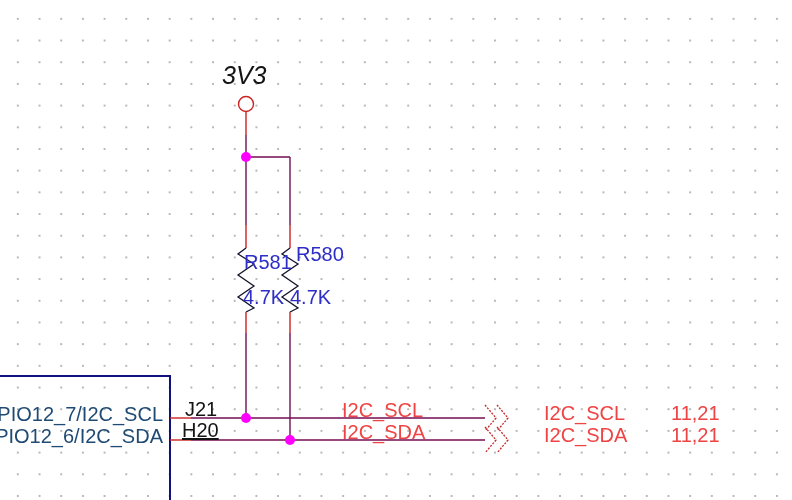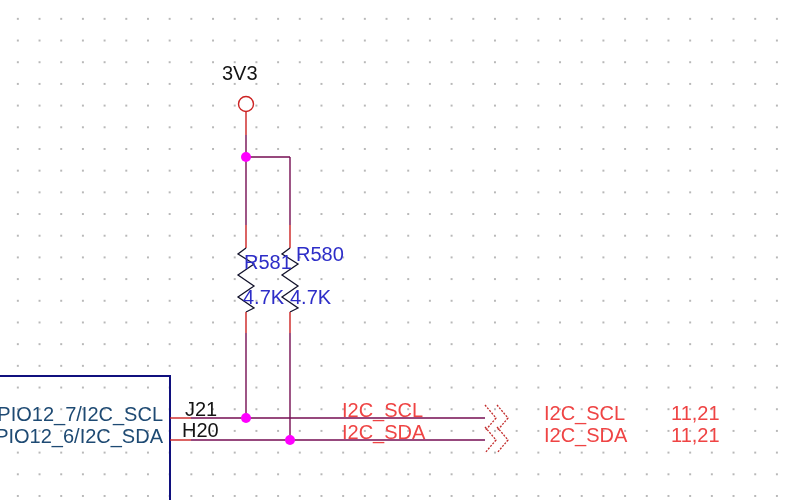--- a/index.html
+++ b/index.html
@@ -16,21 +16,21 @@
     background-size: 21.7px 21.7px;
     background-position: 7px 8px;
   }
   svg.layer { position: absolute; left: 0; top: 0; }
   .txt { position: absolute; white-space: nowrap; line-height: 1; }
   .t-black { color: #141414; }
   .t-blue  { color: #2d2dc8; }
   .t-navy  { color: #1e4a73; }
   .t-red   { color: #ef4444; }
   .f20 { font-size: 20px; }
-  .f25 { font-size: 20px; }
+  .f25 { font-size: 25px; font-style: italic; }
   .pin-name { right: 629px; text-align: right; }
 </style>
 </head>
 <body>
 
 <div class="grid"></div>
 
 <svg class="layer" width="792" height="500" viewBox="0 0 792 500">
 
   <rect x="-40" y="376" width="210" height="190" fill="none" stroke="#10107e" stroke-width="2"></rect>
@@ -82,21 +82,21 @@
 </svg>
 
 <div class="txt t-black f25" style="left:222px; top:63px;">3V3</div>
 
 <div class="txt t-blue f20" style="left:244px; top:252px;">R581</div>
 <div class="txt t-blue f20" style="left:288px; top:244px;margin-left:8px;">R580</div>
 <div class="txt t-blue f20" style="left:243px; top:287px;">4.7K</div>
 <div class="txt t-blue f20" style="left:290px; top:287px;">4.7K</div>
 
 <div class="txt t-black f20" style="left:185px; top:399px;">J21</div>
-<div class="txt t-black f20" style="left:182px; top:420px;">H20</div>
+<div class="txt t-black f20" style="left:182px; top:420px;text-decoration:underline;">H20</div>
 
 <div class="txt t-navy f20 pin-name" style="top:404px;">PIO12_7/I2C_SCL</div>
 <div class="txt t-navy f20 pin-name" style="top:426px;">PIO12_6/I2C_SDA</div>
 
 <div class="txt t-red f20" style="left:342px; top:400px;">I2C_SCL</div>
 <div class="txt t-red f20" style="left:342px; top:422px;">I2C_SDA</div>
 
 <div class="txt t-red f20" style="left:544px; top:403px;">I2C_SCL</div>
 <div class="txt t-red f20" style="left:671px; top:403px;">11,21</div>
 <div class="txt t-red f20" style="left:544px; top:425px;">I2C_SDA</div>

